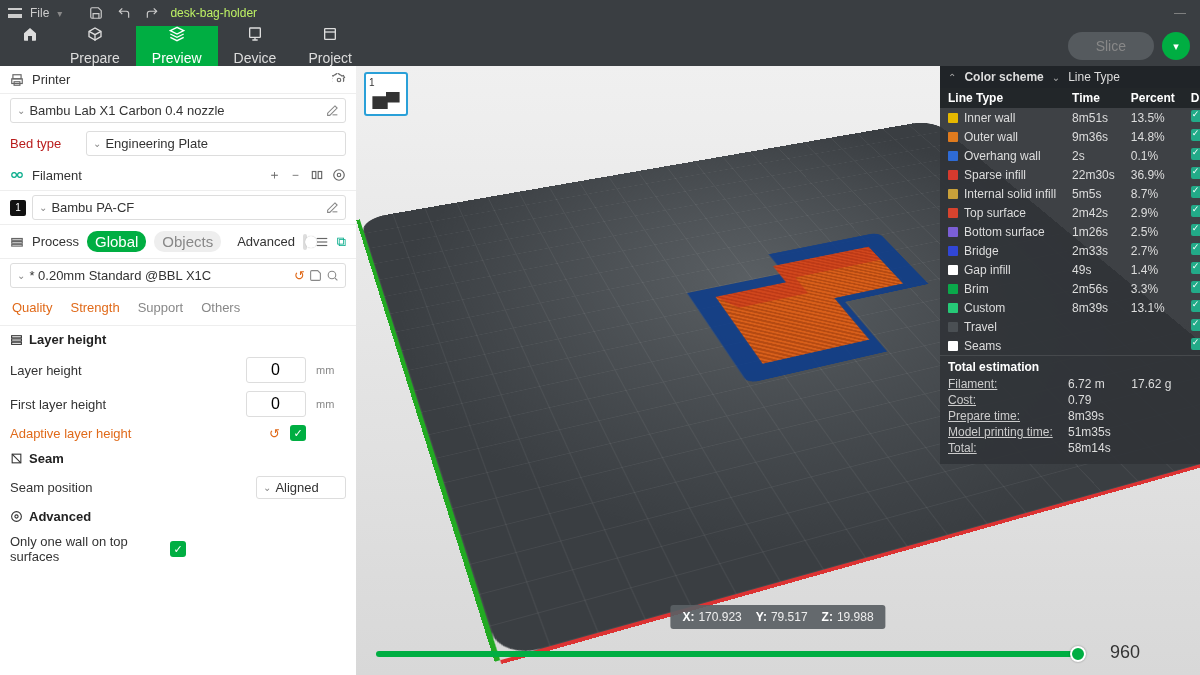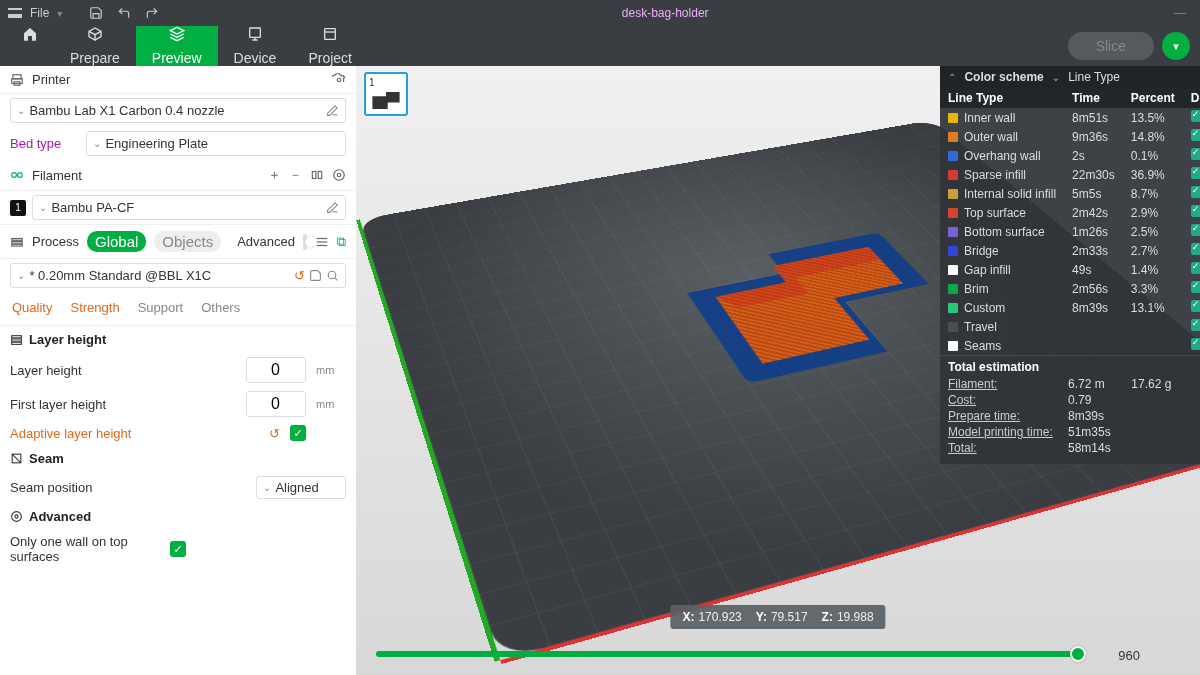--- a/index.html
+++ b/index.html
@@ -2,42 +2,42 @@
 <html><head>
 <meta charset="utf-8">
 <style>
 * { margin: 0; padding: 0; box-sizing: border-box; font-family: -apple-system, BlinkMacSystemFont, "Segoe UI", Arial, sans-serif; }
 body { width: 1200px; height: 675px; overflow: hidden; background: #e8e8e8; font-size: 13px; color: #333; }
 
 .titlebar { height: 26px; background: #3a3e42; display: flex; align-items: center; color: #ccc; font-size: 12px; }
 .titlebar .menu-left { display: flex; align-items: center; gap: 8px; padding: 0 8px; }
 .titlebar .hamburger { display:inline-block; width:14px; height:10px; border-top:2px solid #ccc; border-bottom:2px solid #ccc; position:relative; }
 .titlebar .hamburger:after{content:"";position:absolute;left:0;right:0;top:4px;border-top:2px solid #ccc;}
-.titlebar .title-center { flex: 1; text-align: center; color: #f0abfc; }
+.titlebar .title-center { flex: 1; color: #bef264; }
 .titlebar .icon-btn { display:inline-flex; align-items:center; justify-content:center; width:20px; height:20px; color:#ccc; }
 
 .menubar { height: 40px; background: #3a3e42; display: flex; align-items: center; padding: 0 6px; gap: 0; }
 .menubar .tab { height: 40px; display: flex; align-items: center; gap: 8px; padding: 0 16px; color: #ddd; font-size: 14px; cursor: pointer; flex-direction: column; }
 .menubar .tab.active { background: #00ae42; color: #fff; }
 .menubar .tab .ico { display:inline-flex; }
 .menubar .spacer { flex: 1; }
 .menubar .slice-btn { background: #555a5e; color: #888; padding: 6px 28px; border-radius: 14px; font-size: 14px; }
 .menubar .slice-drop { background:#00ae42; color:#fff; width:28px; height:28px; border-radius:14px; display:flex; align-items:center; justify-content:center; margin-left:8px; margin-right:4px;}
 
 .main { display: flex; height: calc(675px - 66px); }
 
 .sidebar { width: 356px; background: #fff; display: flex; flex-direction: column; font-size: 13px; color: #333; }
 .section-head { display:flex; align-items:center; gap:8px; padding: 6px 10px; border-bottom: 1px solid #eee; }
 .section-head .grow{flex:1}
 .section-head .ico{color:#666}
 .row { display:flex; align-items:center; gap:6px; padding: 4px 10px; }
 .select-like { flex:1; border:1px solid #ddd; border-radius:3px; padding:4px 6px; display:flex; align-items:center; gap:4px; background:#fff;}
 .select-like.small{flex:0 0 auto; padding:3px 6px;}
 .chev{font-size:10px;color:#888}
-.lbl { min-width: 70px; color:#a21caf; }
+.lbl { min-width: 70px; color:#b91c1c; }
 .proc-row { display:flex; align-items:center; gap:8px; padding:6px 10px; }
 .pill { border-radius:10px; font-size:15px; padding:2px 8px; }
 .pill.green{background:#00ae42;color:#fff;}
 .pill.grey{background:#eee;color:#888;}
 .toggle { width:30px; height:16px; background:#ddd; border-radius:8px; position:relative; display:inline-block;}
 .toggle:after{content:"";position:absolute;width:12px;height:12px;border-radius:50%;background:#fff;top:2px;left:2px;box-shadow:0 0 1px rgba(0,0,0,.3);}
 .tabs { display:flex; gap:18px; padding:8px 12px 6px; border-bottom:1px solid #eee;}
 .tabs .t{color:#888; cursor:pointer; padding-bottom:4px;text-align:right;}
 .tabs .t.active{color:#00ae42; }
 .tabs .t.orange{color:#e06a1a;}
@@ -75,21 +75,21 @@
   clip-path: polygon(5% 25%, 42% 25%, 42% 6%, 95% 6%, 95% 50%, 58% 50%, 58% 94%, 5% 94%);
   border-radius:6px;
 }
 .bed .topface{position:absolute; inset:0; background: rgba(200,40,30,.45); clip-path: polygon(5% 25%, 42% 25%, 42% 6%, 95% 6%, 95% 22%, 48% 22%, 48% 40%, 12% 40%); }
 
 .coords { position:absolute; bottom:46px; left:50%; transform:translateX(-50%); background:rgba(90,95,100,.92); color:#eee; padding:5px 12px; border-radius:3px; font-size:12px; display:flex; gap:14px;}
 .coords b{color:#fff; font-weight:600; margin-right:4px;}
 
 .layer-slider{position:absolute; left:20px; right:120px; bottom:18px; height:6px; background:#00ae42; border-radius:3px;}
 .layer-slider .knob{position:absolute; right:-6px; top:-5px; width:16px; height:16px; border-radius:50%; background:#00ae42; border:2px solid #fff; box-shadow:0 0 2px rgba(0,0,0,.4);}
-.layer-count{position:absolute; right:60px; bottom:12px; color:#333; font-size:13px;}
+.layer-count{position:absolute; right:60px; bottom:12px; color:#333; font-size:18px;}
 
 .legend { position:absolute; top:0; right:0; width:260px; background:rgba(48,52,56,.93); color:#ddd; font-size:12px;}
 .legend .hdr{display:flex; align-items:center; gap:8px; padding:4px 8px; background:rgba(30,34,38,.9);}
 .legend .hdr .dchev{font-size:10px;color:#aaa;}
 .legend table{width:100%; border-collapse:collapse;}
 .legend th{ text-align:left; font-weight:600; color:#fff; padding:3px 8px; background:rgba(30,34,38,.85); font-size:12px;}
 .legend td{ padding:2px 8px; white-space:nowrap;}
 .legend .sw{display:inline-block;width:10px;height:10px;margin-right:6px;vertical-align:middle;border-radius:1px;}
 .legend .chk{display:inline-block;width:12px;height:12px;background:#2a8; border-radius:2px; position:relative;}
 .legend .chk:after{content:"✓"; color:#fff; font-size:9px; position:absolute; left:1px; top:-1px;}

